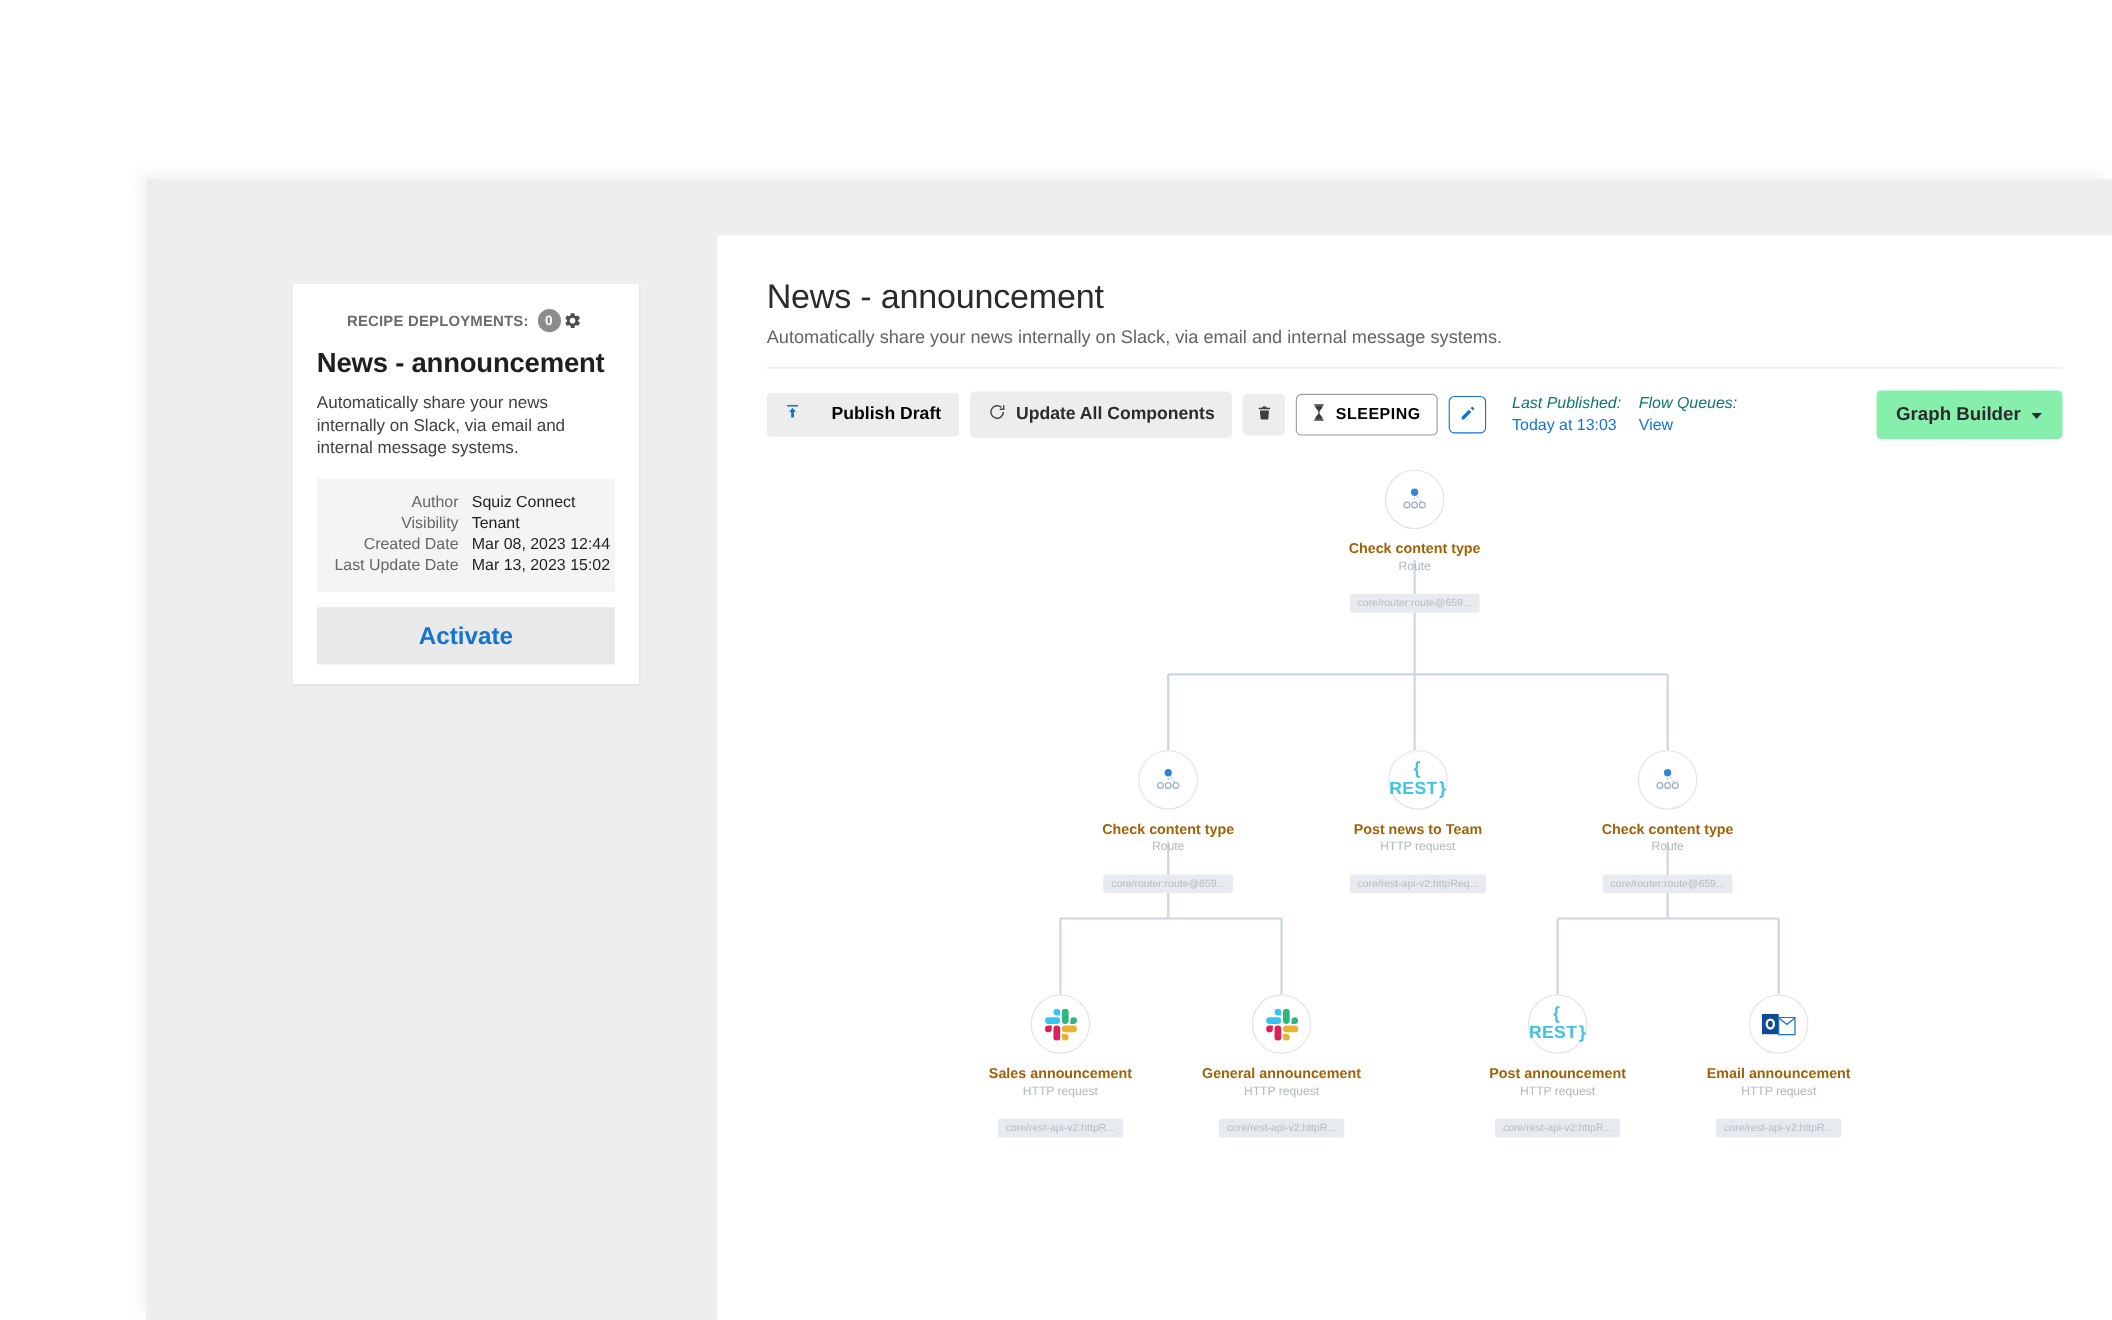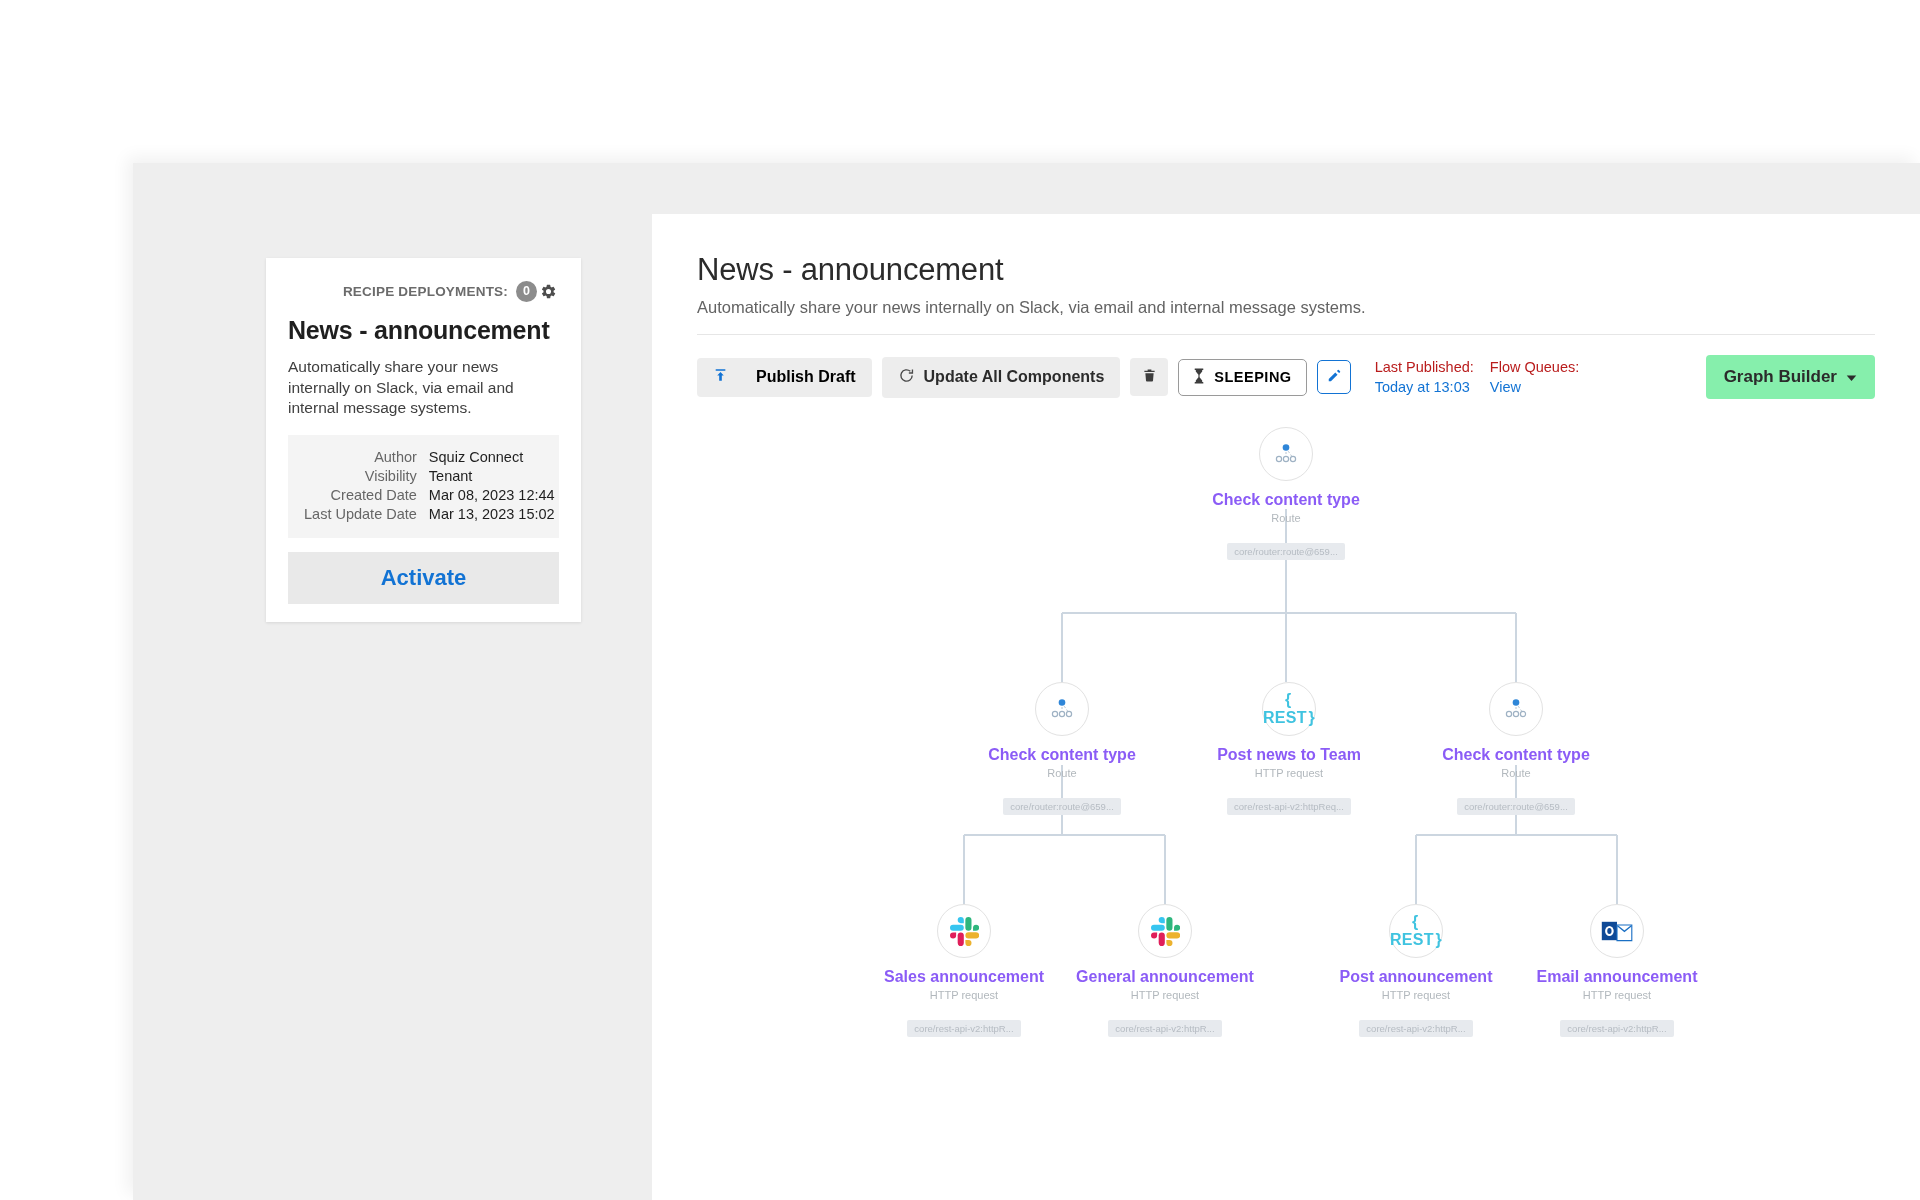--- a/index.html
+++ b/index.html
@@ -48,21 +48,21 @@
     background: #ffffff;
     padding: 0;
     box-shadow: 0 1px 3px rgba(0,0,0,0.10);
   }
 
   .card-inner { padding: 22px 22px 18px 22px; }
 
   .card-head {
     display: flex;
     align-items: center;
-    justify-content: flex-end;
+    justify-content: center;
     margin-bottom: 14px;
   }
 
   .deploy-label {
     font-size: 13.5px;
     font-weight: bold;
     color: #6b6b6b;
     letter-spacing: 0.2px;
     display: flex;
     align-items: center;
@@ -230,21 +230,21 @@
     padding: 0;
   }
 
   .pub-info {
     display: flex;
     gap: 16px;
     margin-left: 14px;
     font-size: 14.5px;
   }
   .pub-col { display: flex; flex-direction: column; gap: 4px; }
-  .pub-label { color: #b91c1c; white-space: nowrap; }
+  .pub-label { color: #0f766e; white-space: nowrap; font-style: italic; }
   .pub-link { color: #1273d4; text-decoration: none; cursor: pointer; white-space: nowrap; }
 
   .graph-builder {
     margin-left: auto;
     display: inline-flex;
     align-items: center;
     gap: 9px;
     background: #86efac;
     border: none;
     border-radius: 4px;
@@ -284,23 +284,23 @@
     background: #ffffff;
     margin: 0 auto 10px auto;
     display: flex;
     align-items: center;
     justify-content: center;
     position: relative;
     z-index: 2;
   }
 
   .node-name {
-    font-size: 16px;
-    font-weight: bold;
-    color: #8b5cf6;
+    font-size: 13px;
+    font-weight: bold;
+    color: #a16207;
     margin-bottom: 3px;
     white-space: nowrap;
   }
   .node-type {
     font-size: 11px;
     color: #b2b8bd;
     margin-bottom: 4px;
   }
   .node-id {
     display: inline-block;

